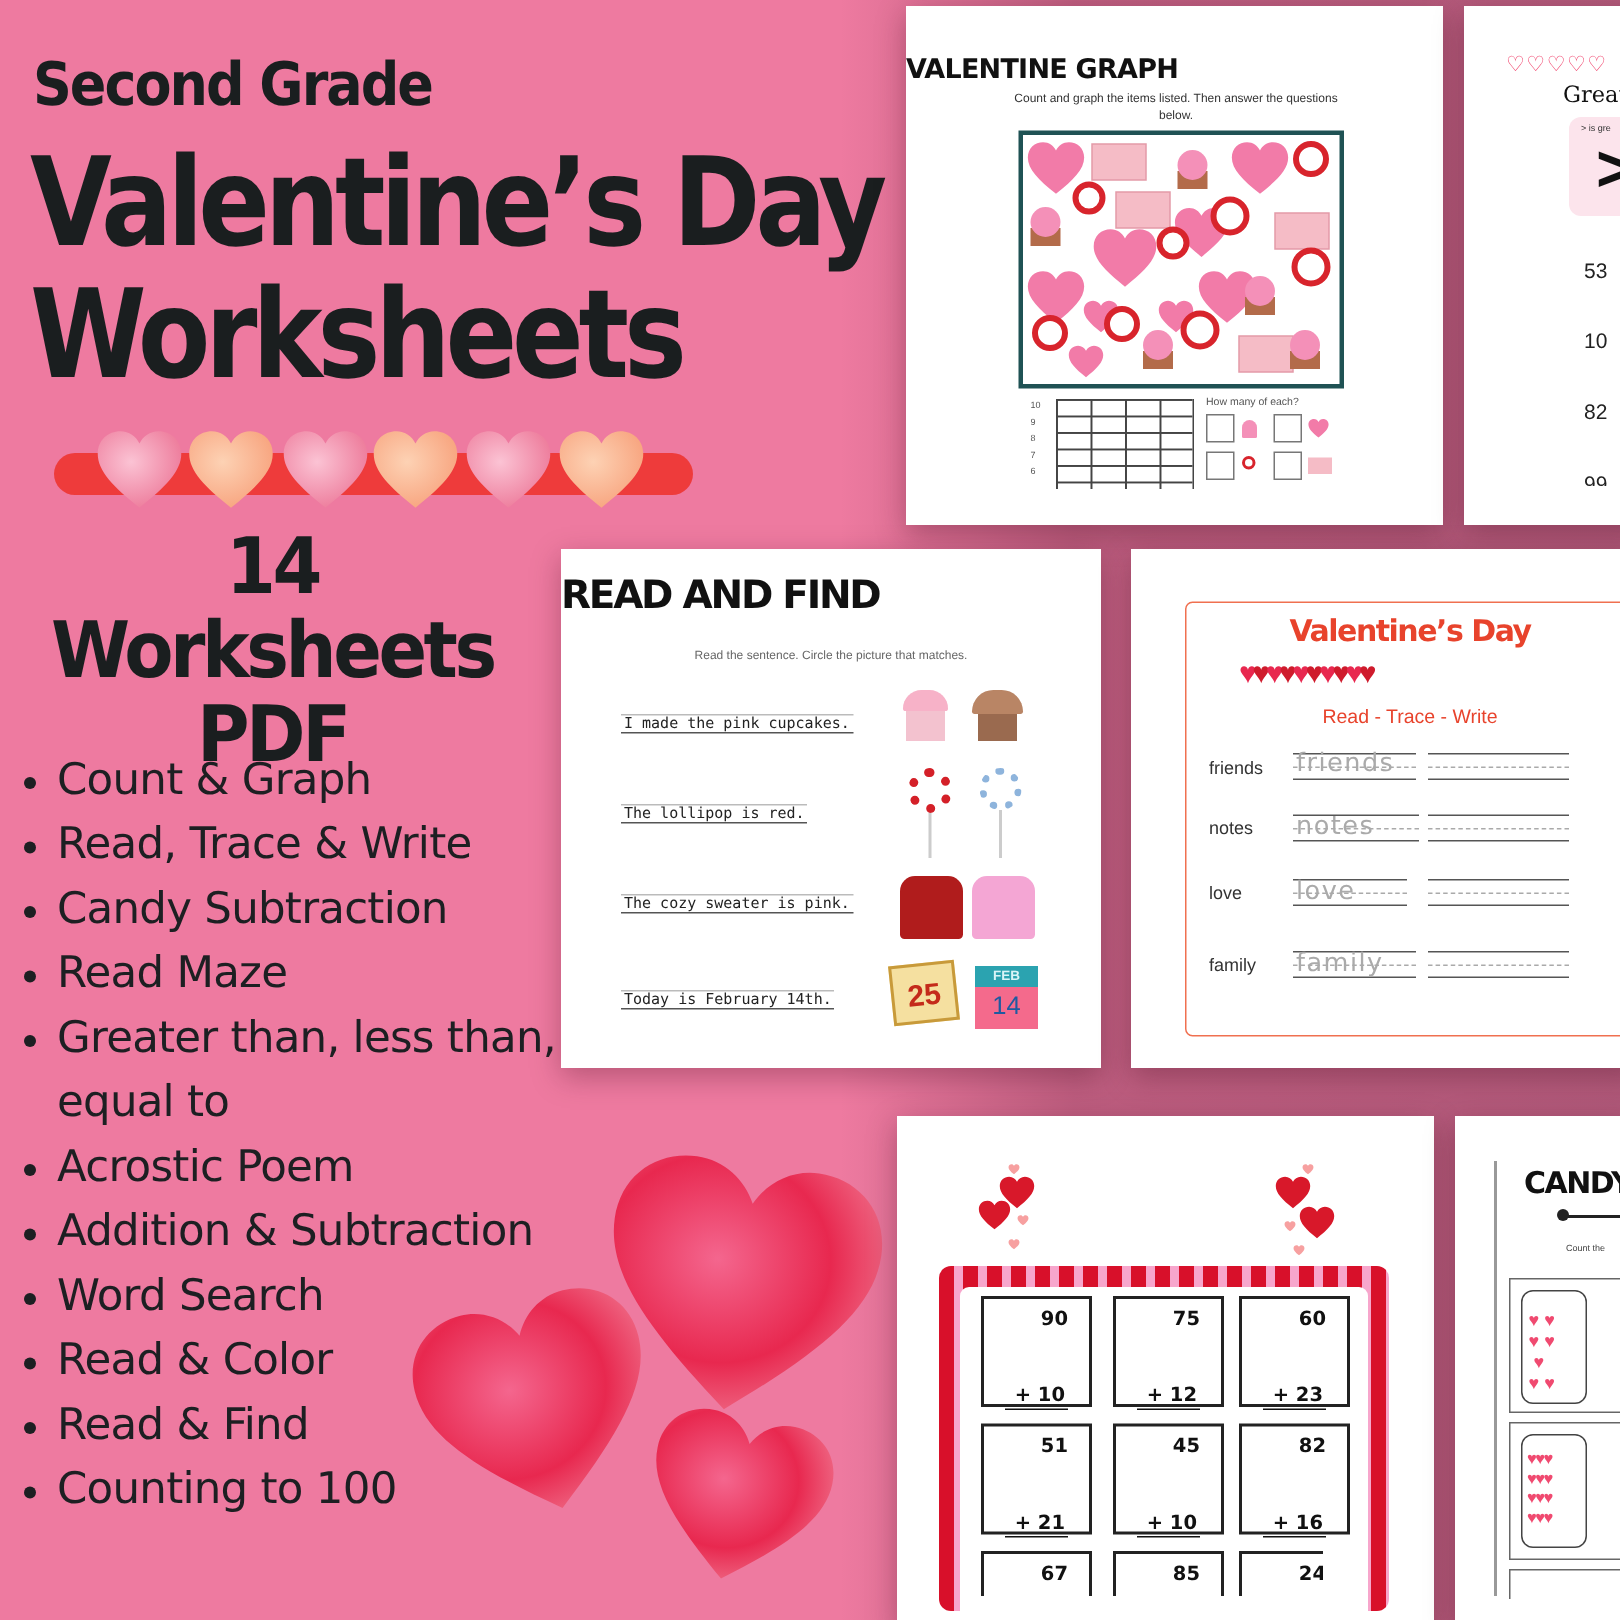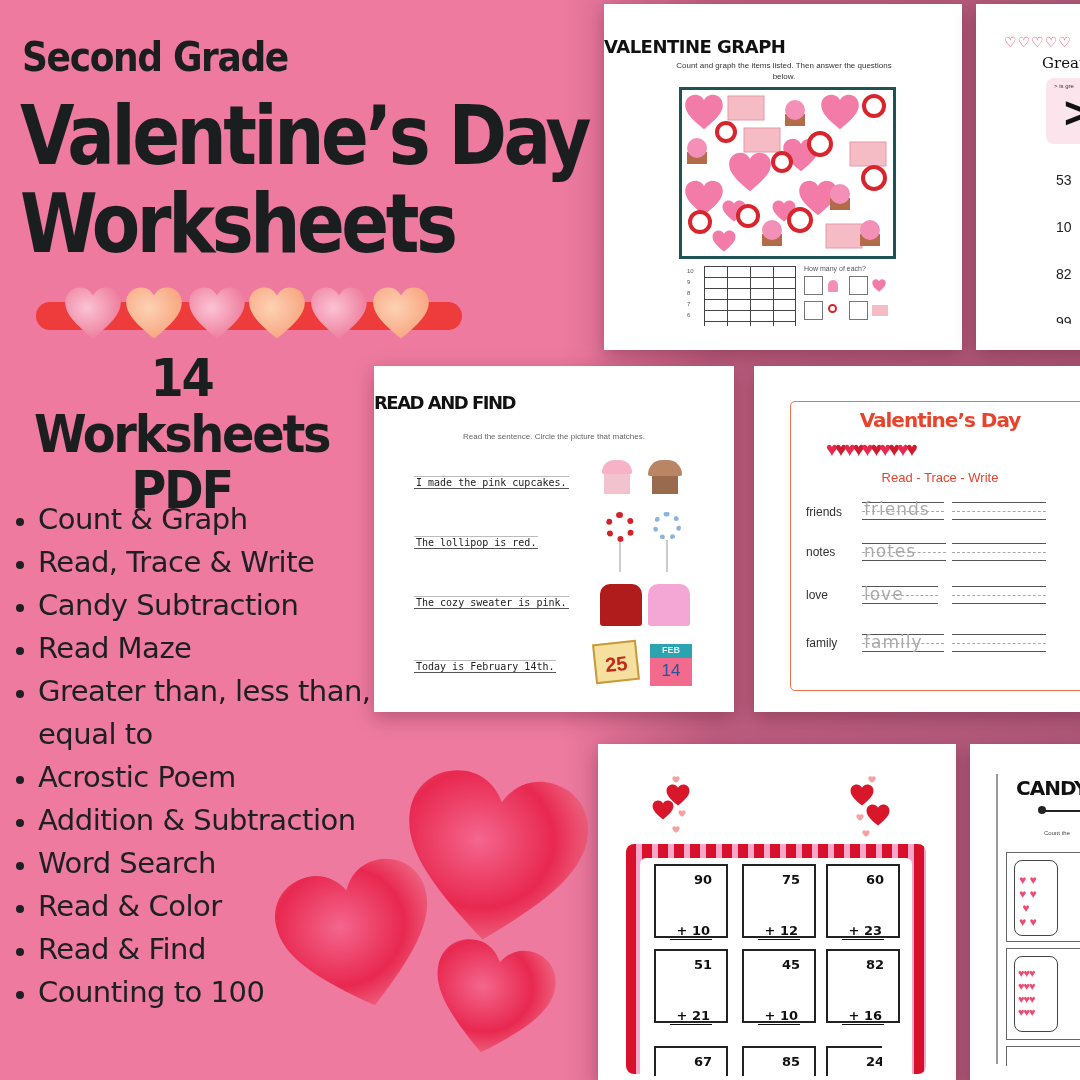--- a/index.html
+++ b/index.html
@@ -248,21 +248,21 @@
     <div style="position:absolute;left:8px;top:5px;font-size:6px;color:#333">&gt; is gre</div>
     <div style="position:absolute;left:18px;top:10px;font-size:44px;font-weight:bold;color:#111">&gt;</div>
   </div>
   <div style="position:absolute;left:80px;top:168px;font-size:14px;color:#222">53</div>
   <div style="position:absolute;left:80px;top:215px;font-size:14px;color:#222">10</div>
   <div style="position:absolute;left:80px;top:262px;font-size:14px;color:#222">82</div>
   <div style="position:absolute;left:80px;top:310px;font-size:14px;color:#222;height:10px;overflow:hidden">99</div>
 </div>
 
 <div class="card" style="left:374px;top:366px;width:360px;height:346px">
-  <div class="ws-title" style="position:absolute;left:0;right:0;top:26px;font-size:18px;letter-spacing:-1.5px">READ AND FIND</div>
+  <div class="ws-title" style="position:absolute;left:0;right:0;top:16px;font-size:26px;letter-spacing:-1.5px">READ AND FIND</div>
   <div class="ws-sub" style="position:absolute;left:0;right:0;top:66px;color:#666">Read the sentence. Circle the picture that matches.</div>
   <div class="rf-line" style="top:110px">I made the pink cupcakes.</div>
   <div class="rf-line" style="top:170px">The lollipop is red.</div>
   <div class="rf-line" style="top:230px">The cozy sweater is pink.</div>
   <div class="rf-line" style="top:294px">Today is February 14th.</div>
 
   <div style="position:absolute;left:228px;top:94px;width:30px;height:14px;background:#f7b2c8;border-radius:14px 14px 2px 2px"></div>
   <div style="position:absolute;left:230px;top:108px;width:26px;height:20px;background:#f3c2cf"></div>
   <div style="position:absolute;left:274px;top:94px;width:34px;height:16px;background:#b98565;border-radius:16px 16px 2px 2px"></div>
   <div style="position:absolute;left:278px;top:110px;width:26px;height:18px;background:#9a6a4f"></div>
@@ -344,21 +344,21 @@
     <div class="n n2">+ 21</div>
   </div>
   <div class="prob" style="left:144px;top:205px">
     <div class="n n1">45</div>
     <div class="n n2">+ 10</div>
   </div>
   <div class="prob" style="left:228px;top:205px">
     <div class="n n1">82</div>
     <div class="n n2">+ 16</div>
   </div>
-  <div style="position:absolute;left:28px;top:302px;width:256px;height:30px;overflow:hidden">
+  <div style="position:absolute;left:28px;top:290px;width:256px;height:30px;overflow:hidden">
     <div class="prob" style="left:28px;top:0">
       <div class="n n1">67</div>
     </div>
     <div class="prob" style="left:116px;top:0">
       <div class="n n1">85</div>
     </div>
     <div class="prob" style="left:200px;top:0">
       <div class="n n1">24</div>
     </div>
   </div>

